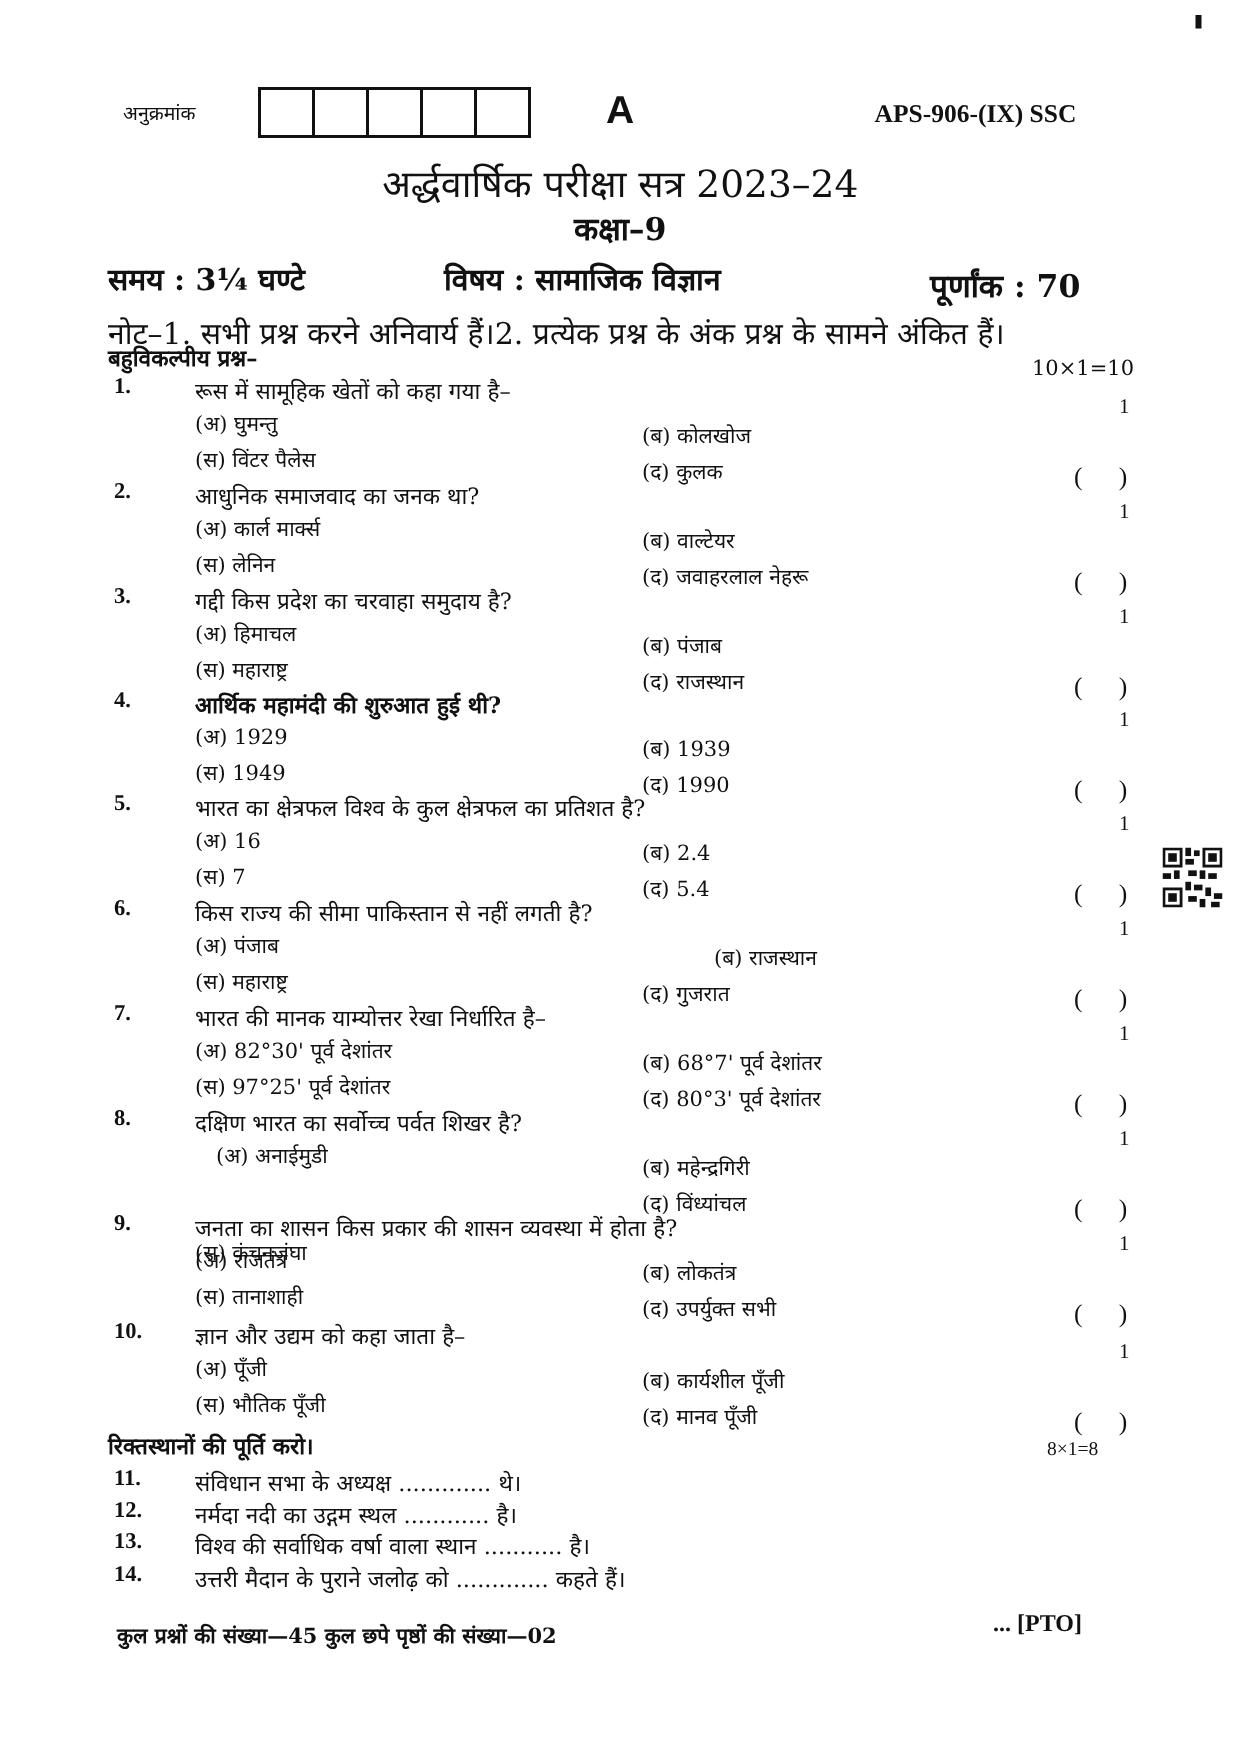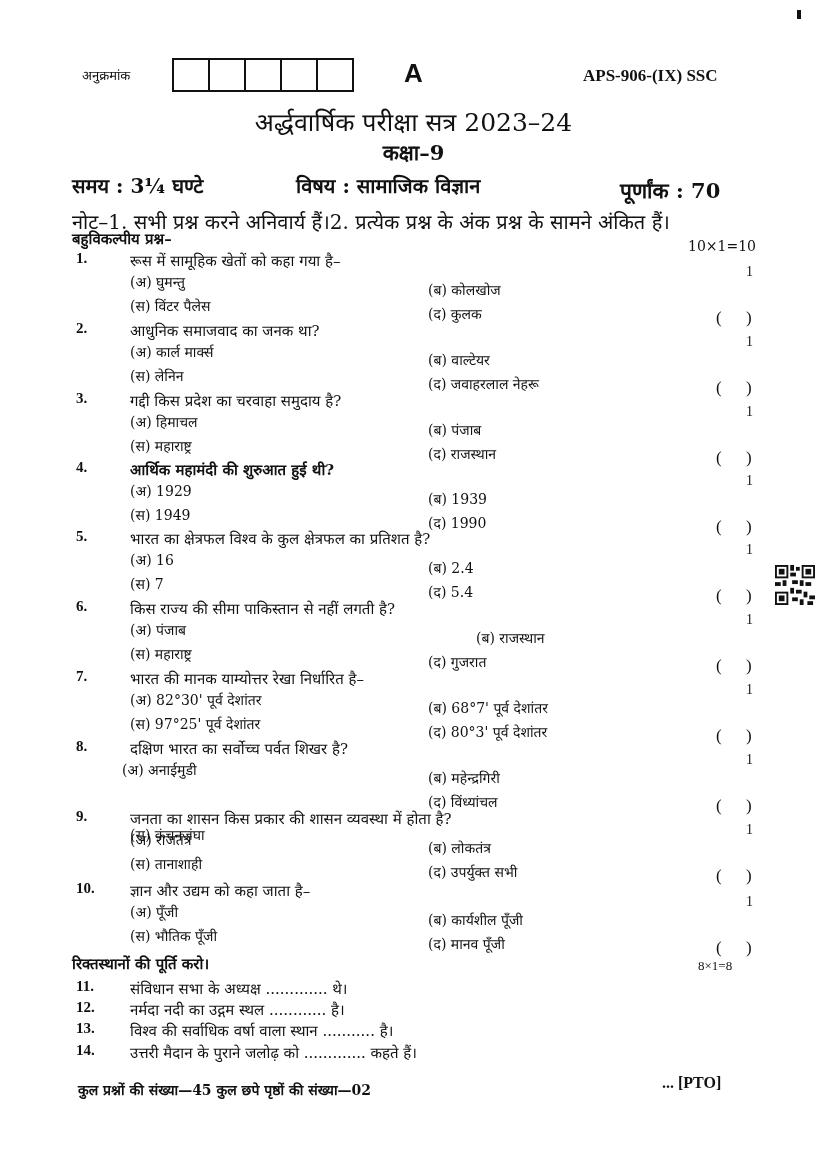--- a/index.html
+++ b/index.html
@@ -116,21 +116,21 @@
     <div class="abs qtext" style="left: 130px; top: 668px;">भारत की मानक याम्योत्तर रेखा निर्धारित है–</div>
     <div class="abs mark" style="left: 746px; top: 682px;">1</div>
     <div class="abs opt" style="left: 130px; top: 690px;">(अ) 82°30' पूर्व देशांतर</div>
     <div class="abs opt" style="left: 428px; top: 698px;">(ब) 68°7' पूर्व देशांतर</div>
     <div class="abs opt" style="left: 130px; top: 714px;">(स) 97°25' पूर्व देशांतर</div>
     <div class="abs opt" style="left: 428px; top: 722px;">(द) 80°3' पूर्व देशांतर</div>
     <div class="abs paren" style="left: 716px; top: 726px;">( )</div>
     <div class="abs qno" style="left: 76px; top: 738px;">8.</div>
     <div class="abs qtext" style="left: 130px; top: 738px;">दक्षिण भारत का सर्वोच्च पर्वत शिखर है?</div>
     <div class="abs mark" style="left: 746px; top: 752px;">1</div>
-    <div class="abs opt" style="left: 122px; top: 760px;">(अ) अनाईमुडी</div>
+    <div class="abs opt" style="left: 144px; top: 760px;">(अ) अनाईमुडी</div>
     <div class="abs opt" style="left: 428px; top: 768px;">(ब) महेन्द्रगिरी</div>
     <div class="abs opt" style="left: 130px; top: 784px; margin-top: 41px;">(स) कंचनजंघा</div>
     <div class="abs opt" style="left: 428px; top: 792px;">(द) विंध्यांचल</div>
     <div class="abs paren" style="left: 716px; top: 796px;">( )</div>
     <div class="abs qno" style="left: 76px; top: 808px;">9.</div>
     <div class="abs qtext" style="left: 130px; top: 808px;">जनता का शासन किस प्रकार की शासन व्यवस्था में होता है?</div>
     <div class="abs mark" style="left: 746px; top: 822px;">1</div>
     <div class="abs opt" style="left: 130px; top: 830px;">(अ) राजतंत्र</div>
     <div class="abs opt" style="left: 428px; top: 838px;">(ब) लोकतंत्र</div>
     <div class="abs opt" style="left: 130px; top: 854px;">(स) तानाशाही</div>

